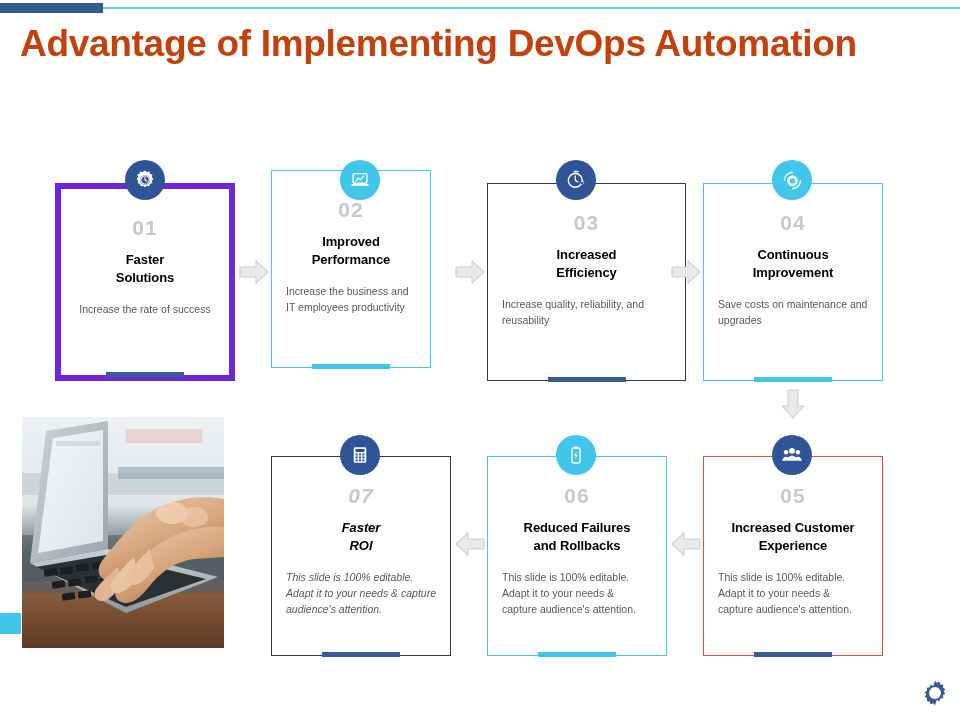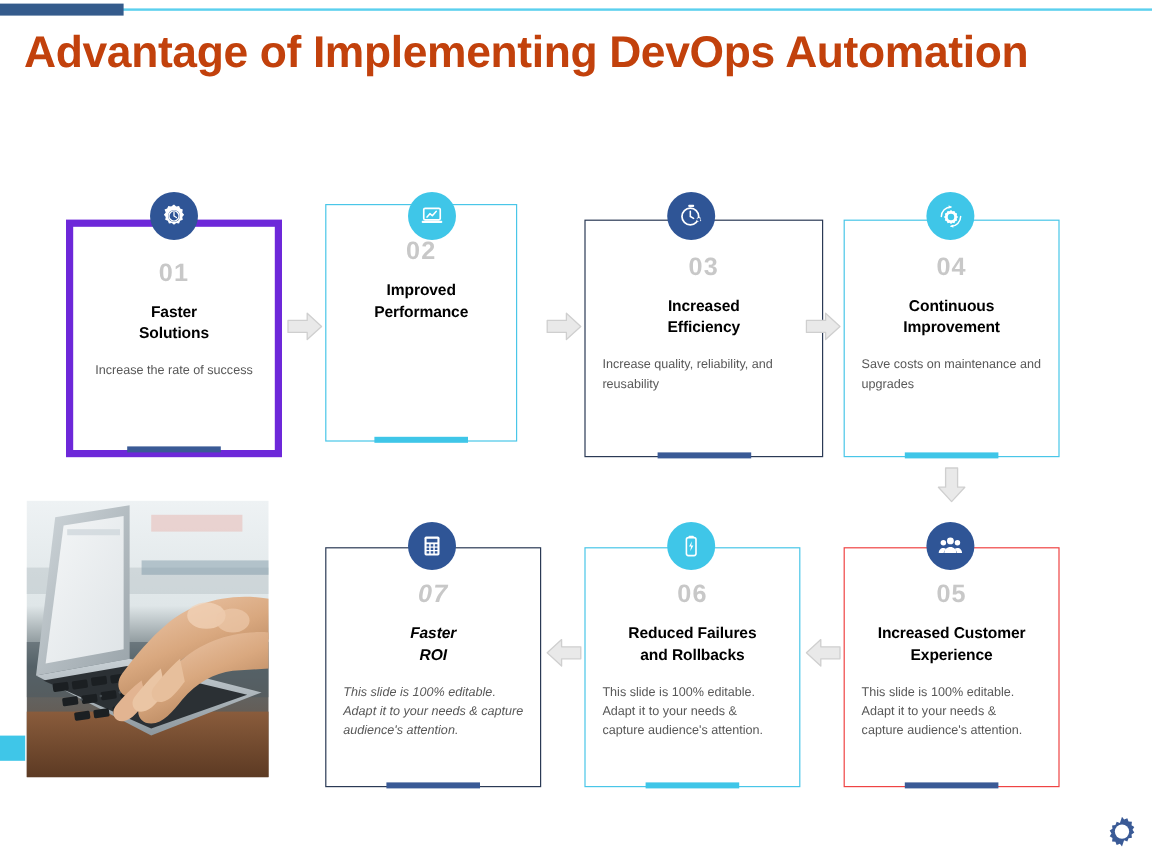--- a/index.html
+++ b/index.html
@@ -131,20 +131,21 @@
       </svg>
     </span>
   </div>
   <div class="card" style="left:271px;top:170px;width:160px;height:198px;border:1px solid #49c6e8;">
     <div class="card-inner">
       <div class="card-num">02</div>
       <div class="card-heading">
         <div>Improved</div>
         <div>Performance</div>
       </div>
+      <div class="card-body">Increase the business and IT employees productivity</div>
     </div>
     <div class="accent-bar" style="background:#3fc6e8;"></div>
   </div>
 
   <div class="badge" style="left:556px;top:160px;background:#2f5596;">
     <span>
       <svg width="22" height="22" viewBox="0 0 24 24">
         <rect x="9.3" y="1.8" width="5.4" height="2" rx="0.8" fill="#ffffff"></rect>
         <circle cx="11.2" cy="12.4" r="7.6" fill="none" stroke="#ffffff" stroke-width="1.6"></circle>
         <path d="M11.2 7.6v4.8l3 1.8" stroke="#ffffff" stroke-width="1.4" fill="none" stroke-linecap="round"></path>

